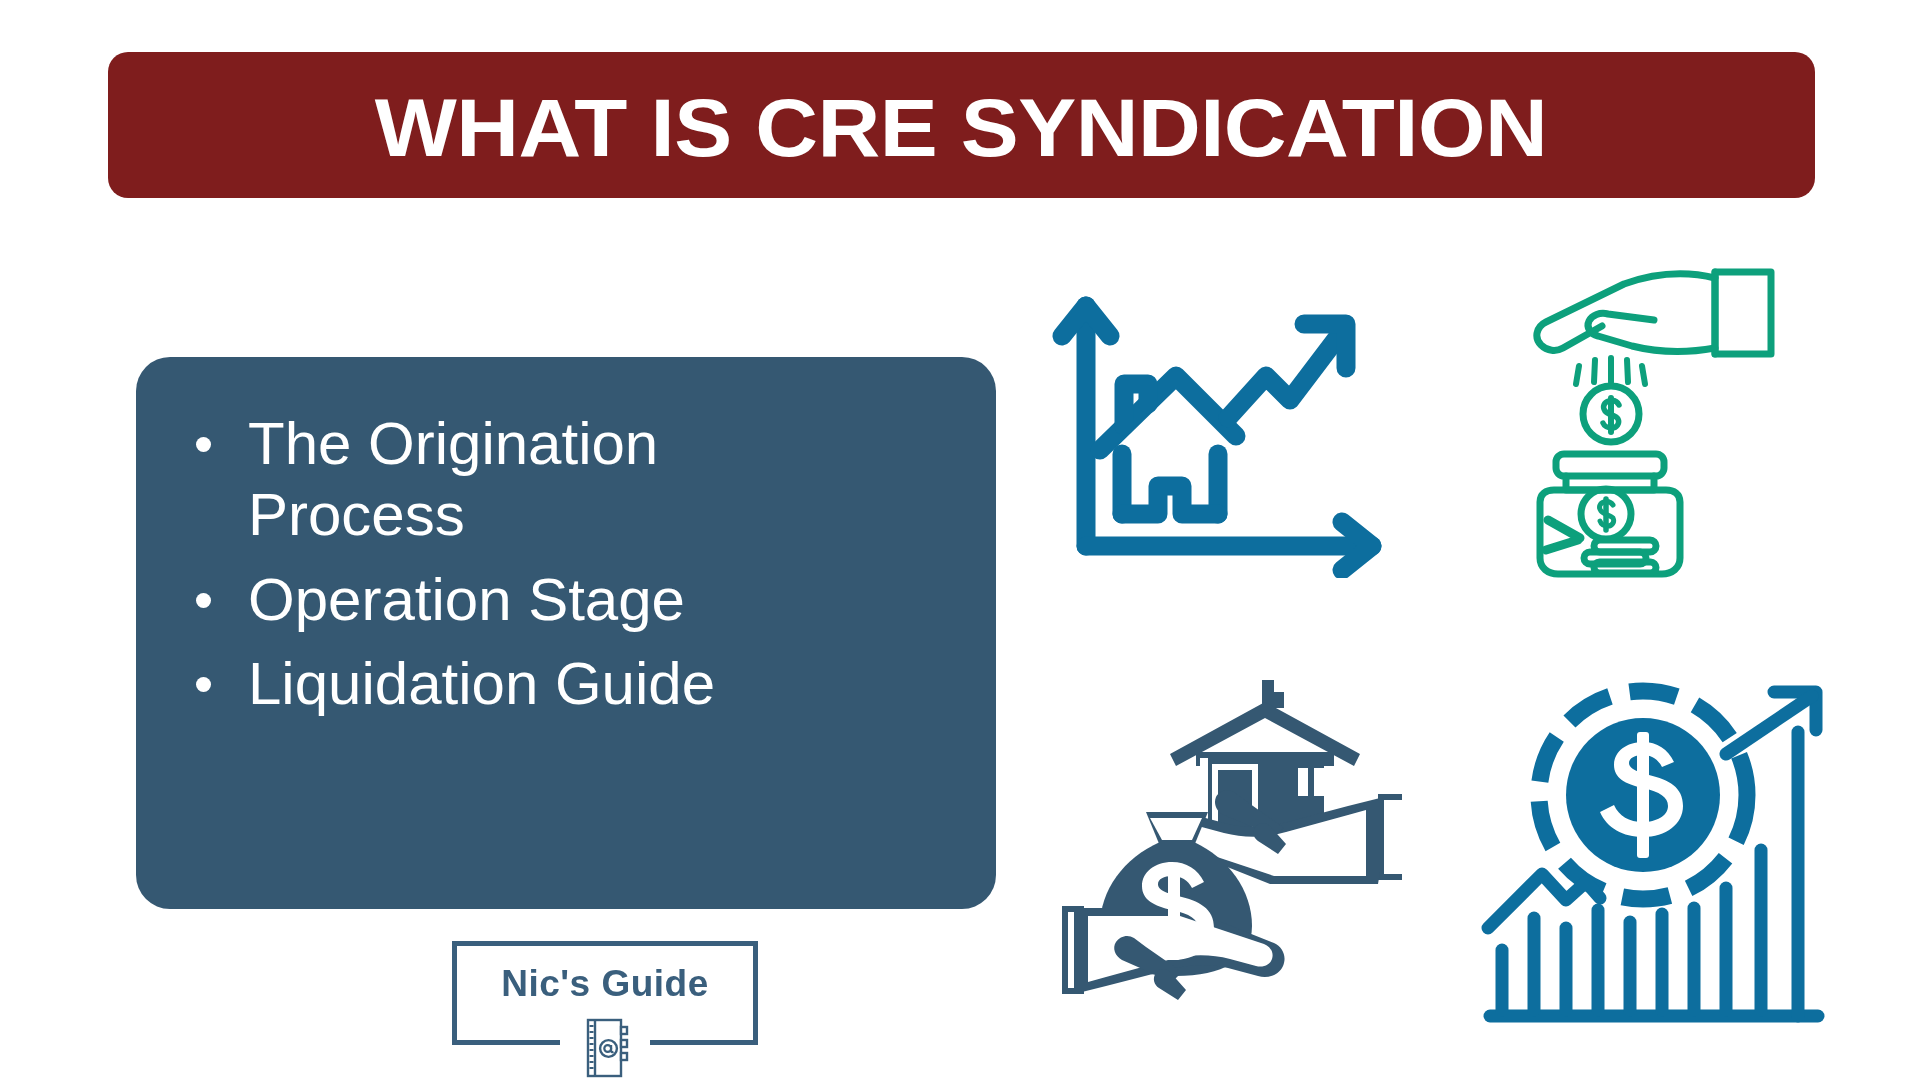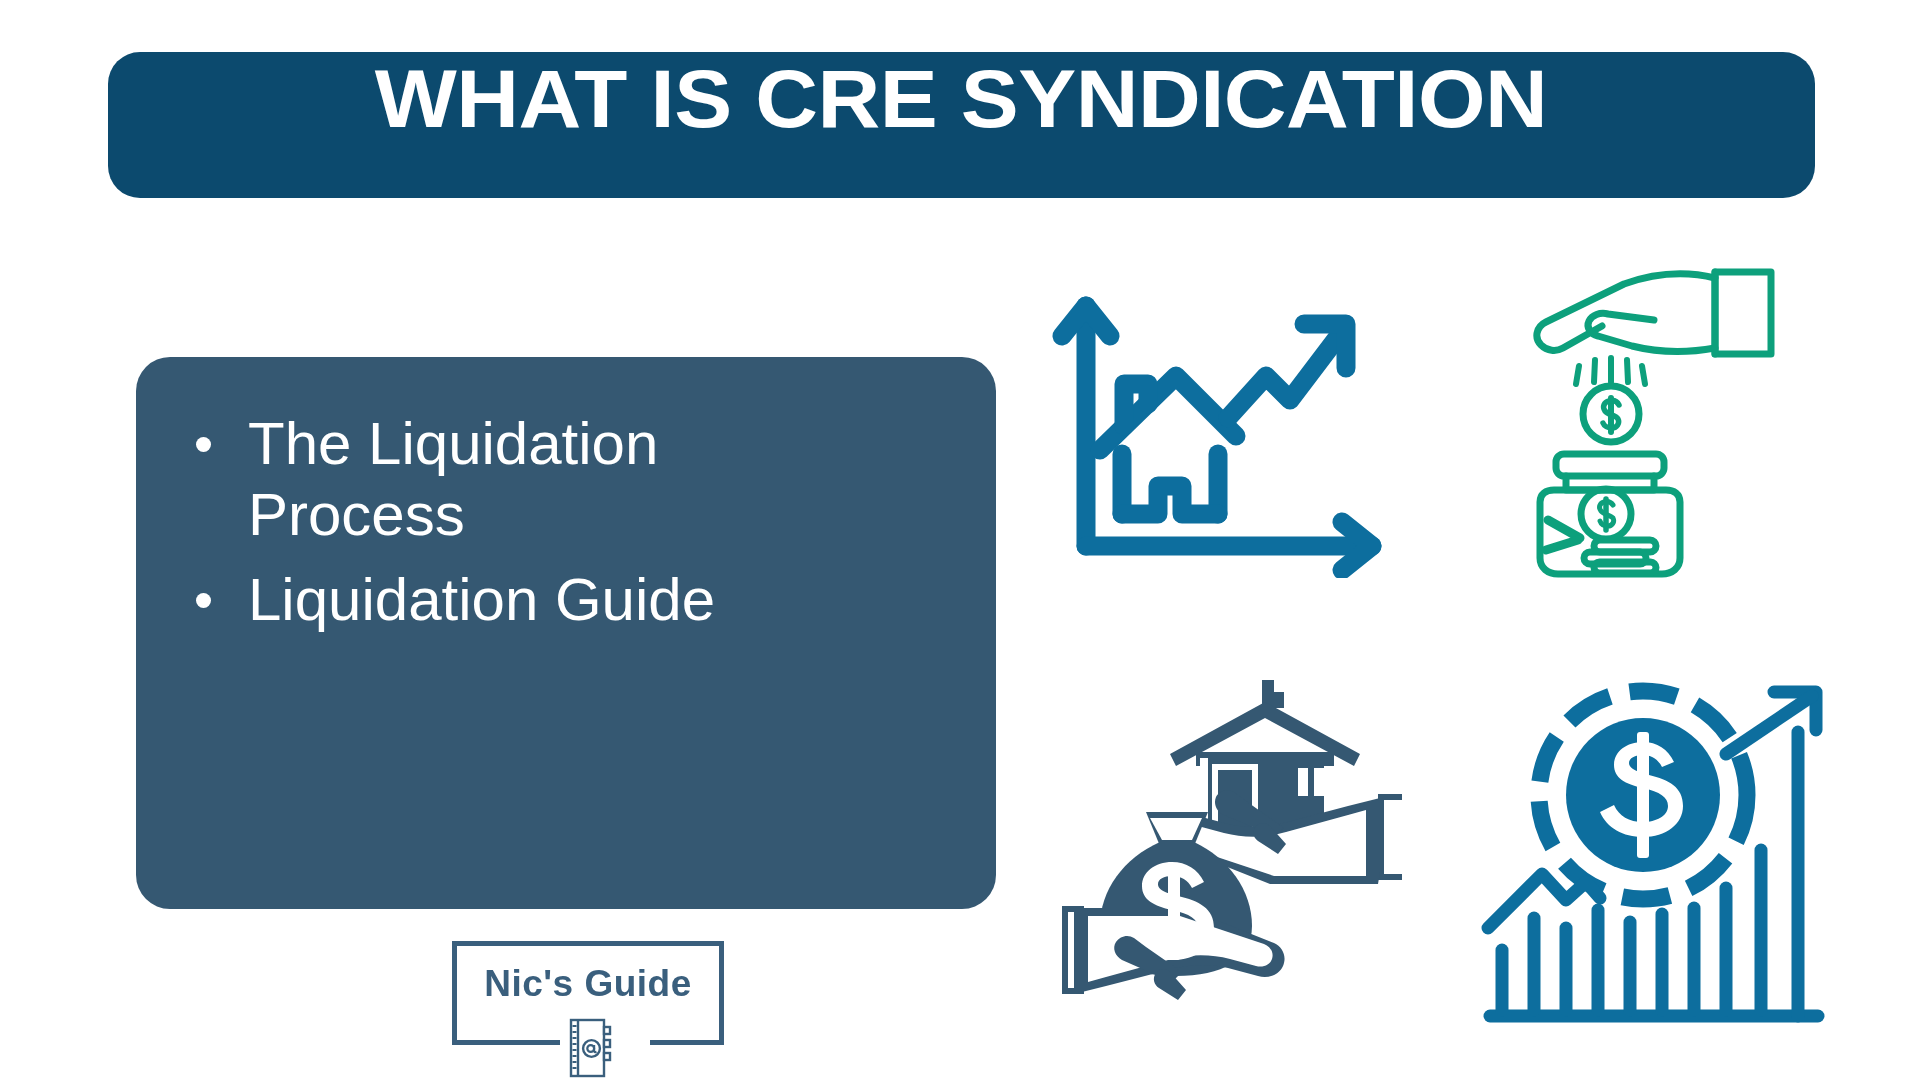--- a/index.html
+++ b/index.html
@@ -15,24 +15,24 @@
     font-family: "Liberation Sans", sans-serif;
   }
 
   
   #header-banner {
     position: absolute;
     left: 108px;
     top: 52px;
     width: 1707px;
     height: 146px;
-    background: #0c4a6e;
-    border-radius: 32px;
+    background: #7f1d1d;
+    border-radius: 20px;
     display: flex;
-    align-items: flex-start;
+    align-items: center;
     justify-content: center;
   }
   #page-title {
     color: #ffffff;
     font-family: "Liberation Sans Narrow", "Liberation Sans", sans-serif;
     font-size: 82px;
     font-weight: bold;
     letter-spacing: -0.5px;
     line-height: 1;
     white-space: nowrap;
@@ -77,21 +77,21 @@
     height: 15px;
     background: #ffffff;
     border-radius: 50%;
   }
 
   
   #logo-block {
     position: absolute;
     left: 452px;
     top: 941px;
-    width: 272px;
+    width: 306px;
     height: 104px;
   }
   #logo-frame {
     position: absolute;
     inset: 0;
     border: 5px solid #3A5F7D;
     box-sizing: border-box;
   }
   #logo-frame-gap {
     position: absolute;
@@ -135,21 +135,25 @@
 <body>
 
 <div id="header-banner">
   <div id="page-title">WHAT IS CRE SYNDICATION</div>
 </div>
 
 <div id="bullet-card">
   <ul id="bullet-list">
     <li class="bullet-item">
       <span class="bullet-dot"></span>
-      <span>The Liquidation Process</span>
+      <span>The Origination Process</span>
+    </li>
+    <li class="bullet-item">
+      <span class="bullet-dot"></span>
+      <span>Operation Stage</span>
     </li>
     <li class="bullet-item">
       <span class="bullet-dot"></span>
       <span>Liquidation Guide</span>
     </li>
   </ul>
 </div>
 
 <div id="logo-block">
   <div id="logo-frame"></div>

